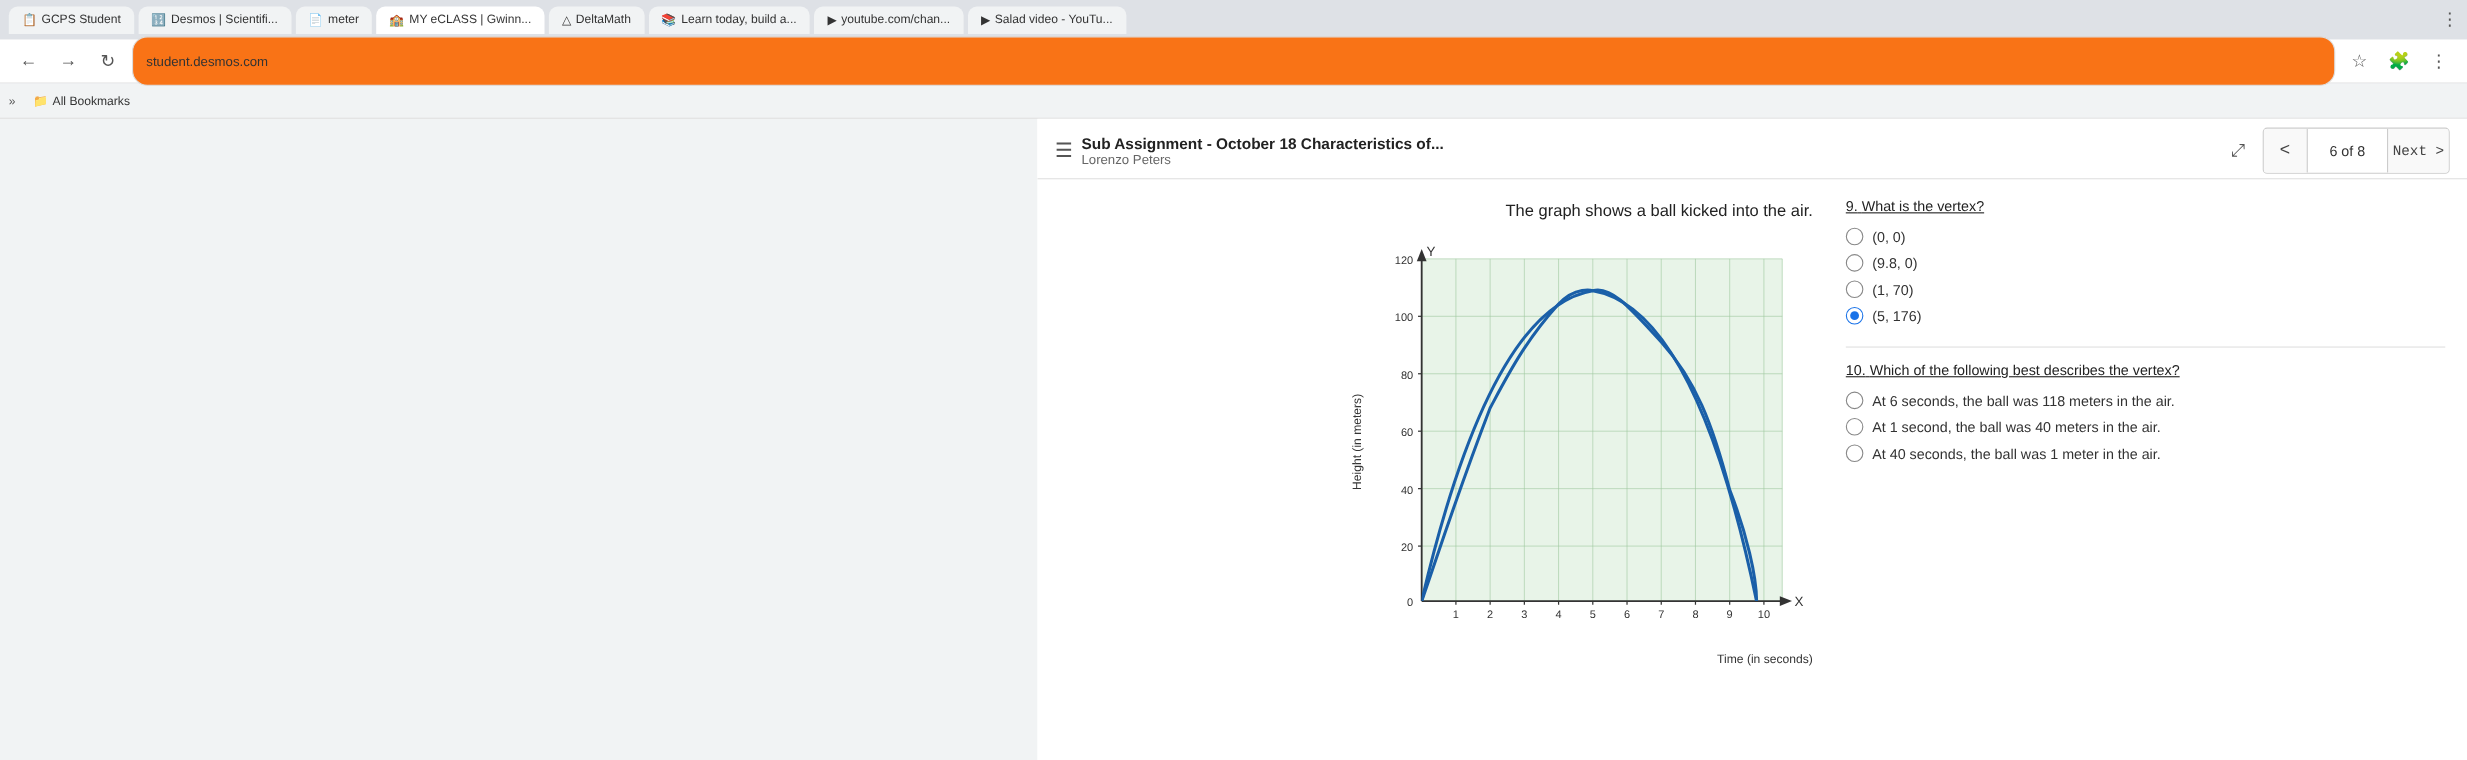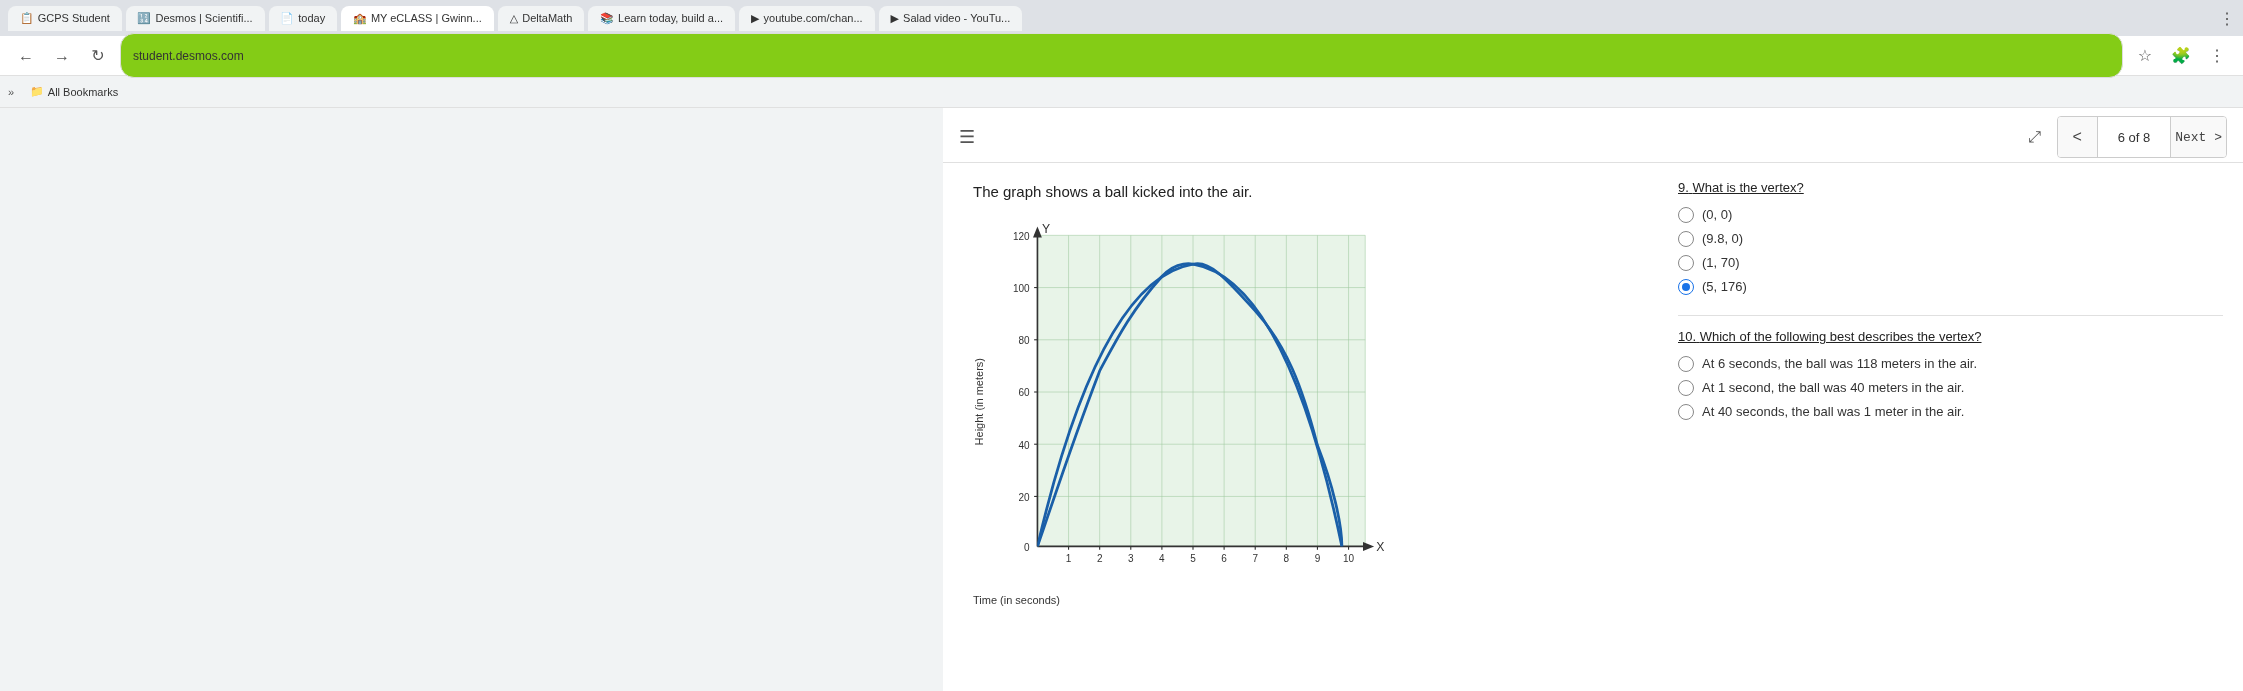--- a/index.html
+++ b/index.html
@@ -71,21 +71,21 @@
       display: flex; align-items: center; justify-content: center;
       color: #555;
       font-size: 16px;
     }
 
     .address-bar {
       flex: 1;
       height: 45px;
       border: 1px solid #ddd;
       border-radius: 14px;
-      background: #84cc16;
+      background: #f97316;
       padding: 0 12px;
       font-size: 12px;
       color: #333;
       display: flex;
       align-items: center;
     }
 
     .bookmark-bar {
       background: #f1f3f4;
       height: 32px;
@@ -195,21 +195,21 @@
       height: calc(100% - 56px);
       padding: 0;
     }
 
     
     .graph-section {
       width: 55%;
       padding: 20px 10px 10px 30px;
       display: flex;
       flex-direction: column;
-      align-items: flex-start;
+      align-items: flex-end;
     }
 
     .graph-title {
       font-size: 15px;
       color: #222;
       text-align: center;
       margin-bottom: 12px;
     }
 
     
@@ -239,20 +239,21 @@
     .question-text {
       font-size: 13px;
       color: #222;
       margin-bottom: 10px;
       line-height: 1.4;
       text-decoration: underline;
     }
 
     .option-row {
       display: flex;
+      align-items: center;
       gap: 8px;
       margin-bottom: 8px;
       cursor: pointer;
     }
 
     .radio-circle {
       width: 16px; height: 16px;
       border: 1.5px solid #888;
       border-radius: 50%;
       display: inline-flex;
@@ -292,21 +293,21 @@
     <div class="tab-item">
       <span>📋</span>
       <span>GCPS Student</span>
     </div>
     <div class="tab-item">
       <span>🔢</span>
       <span>Desmos | Scientifi...</span>
     </div>
     <div class="tab-item">
       <span>📄</span>
-      <span>today</span>
+      <span>meter</span>
     </div>
     <div class="tab-item active">
       <span>🏫</span>
       <span>MY eCLASS | Gwinn...</span>
     </div>
     <div class="tab-item">
       <span>△</span>
       <span>DeltaMath</span>
     </div>
     <div class="tab-item">
@@ -343,20 +344,24 @@
     <div class="bookmark-item">
       <span>📁</span>
       <span>All Bookmarks</span>
     </div>
   </div>
 
   <div class="content-area">
 
     <div class="assignment-header">
       <span class="hamburger">☰</span>
+      <div>
+        <div class="assignment-title">Sub Assignment - October 18 Characteristics of...</div>
+        <div class="assignment-subtitle">Lorenzo Peters</div>
+      </div>
       <div class="header-right">
         <button class="expand-btn">⤢</button>
         <div class="nav-controls">
           <button class="nav-arrow-btn">&lt;</button>
           <span class="page-count">6 of 8</span>
           <button class="nav-arrow-btn" style="padding: 0 4px; width: auto; font-size:13px;font-family:Liberation Mono, monospace;">Next &gt;</button>
         </div>
       </div>
     </div>
 

